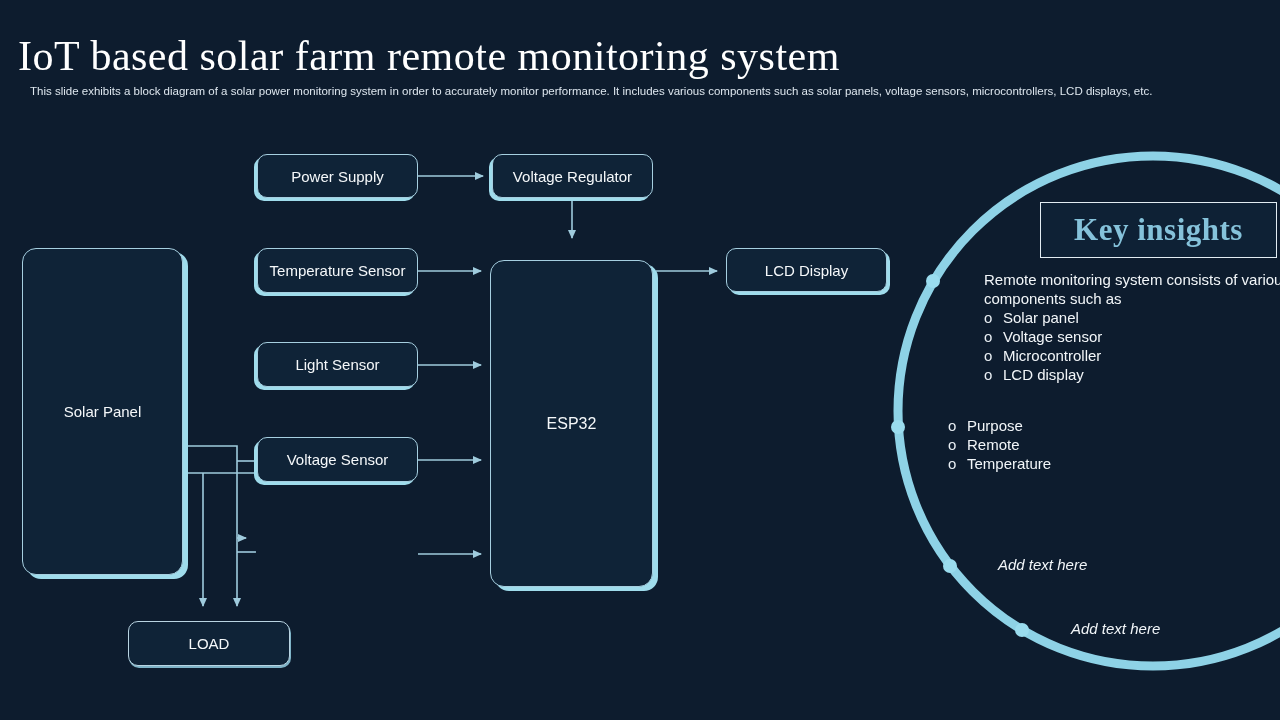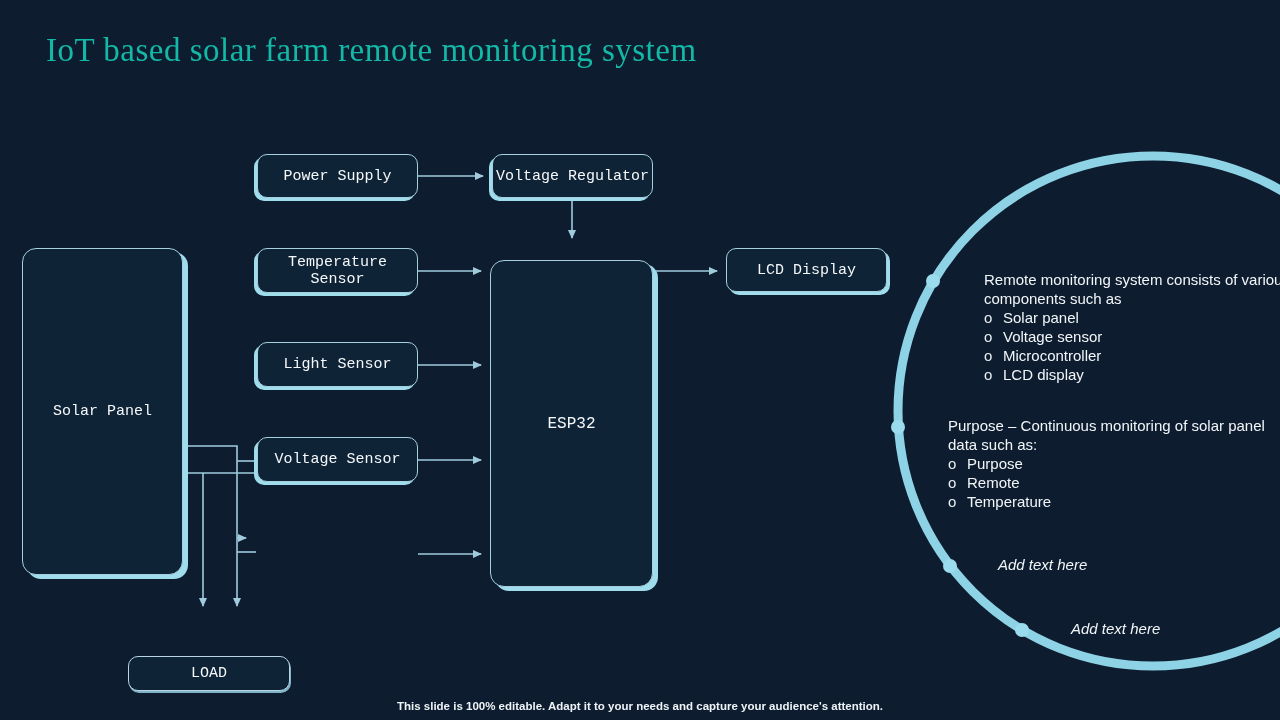--- a/index.html
+++ b/index.html
@@ -6,57 +6,57 @@
   html, body { background: #06101c; }
   .stage {
     position: relative;
     width: 1280px; height: 720px;
     background: #0d1c2e;
     overflow: hidden;
     font-family: "Liberation Sans", sans-serif;
     color: #f2f6f9;
   }
   .title {
-    position: absolute; left: 46px; top: 32px;
+    position: absolute; left: 18px; top: 32px;
     font-family: "Liberation Serif", serif;
-    font-size: 33px; font-weight: 400; color: #14b8a6;
+    font-size: 42px; font-weight: 400; color: #ffffff;
     letter-spacing: 0.5px; white-space: nowrap;
   }
   .subtitle {
     position: absolute; left: 30px; top: 85px;
     font-size: 11.5px; color: #dde6ee; white-space: nowrap;
   }
   .footer {
     position: absolute; left: 0; top: 700px; width: 100%;
     text-align: center; font-size: 11.5px; font-weight: 700; color: #eef3f7;
   }
   svg.layer { position: absolute; left: 0; top: 0; }
 
   .node {
     position: absolute;
     background: #0f2337;
     border: 1.5px solid #a6cfe0;
     border-radius: 10px;
     display: flex; align-items: center; justify-content: center;
-    font-size: 15px; color: #f5f8fa; text-align: center; font-family: Liberation Mono, monospace;
+    font-size: 15px; color: #f5f8fa; text-align: center;
   }
   .sh-bl { box-shadow: -3px 3px 0 0 #9fdcec; }
   .sh-br { box-shadow: 3px 3px 0 0 #9fdcec; }
   .sh-big { box-shadow: 5px 4px 0 0 #9fdcec; border-radius: 14px; }
 
   #n-power-supply      { left: 257px; top: 154px; width: 161px; height: 44px; }
   #n-voltage-regulator { left: 492px; top: 154px; width: 161px; height: 44px; }
   #n-temperature-sensor{ left: 257px; top: 248px; width: 161px; height: 45px; }
   #n-light-sensor      { left: 257px; top: 342px; width: 161px; height: 45px; }
   #n-voltage-sensor    { left: 257px; top: 437px; width: 161px; height: 45px; }
   #n-current-sensor    { left: 257px; top: 532px; width: 161px; height: 45px; }
   #n-solar-panel       { left: 22px;  top: 248px; width: 161px; height: 327px; font-size: 15px; }
   #n-esp32             { left: 490px; top: 260px; width: 163px; height: 327px; font-size: 16px; }
   #n-lcd-display       { left: 726px; top: 248px; width: 161px; height: 44px; }
-  #n-load              { left: 128px; top: 656px; width: 162px; height: 35px;
+  #n-load              { left: 128px; top: 621px; width: 162px; height: 45px;
                          border-color: #b9d4e2; box-shadow: 1px 2px 0 0 #7fb4c8; }
 
   .insights-heading {
     position: absolute; left: 1040px; top: 202px; width: 237px; height: 56px;
     border: 1.5px solid #e2ecf2; background: #0e2135;
     display: flex; align-items: center; justify-content: center;
     font-family: "Liberation Serif", serif; font-weight: 700;
     font-size: 31px; color: #85c2da; letter-spacing: 0.5px;
   }
   .tblock { position: absolute; font-size: 15px; line-height: 19px; color: #f2f6f9; }
@@ -68,20 +68,21 @@
   .placeholder { position: absolute; font-size: 15px; color: #f2f6f9; white-space: nowrap; font-style: italic; }
   #ph1 { left: 998px;  top: 556px; }
   #ph2 { left: 1071px; top: 620px; }
 </style>
 </head>
 <body>
 
 <div class="stage">
 
   <div class="title">IoT based solar farm remote monitoring system</div>
+  <div class="subtitle">This slide exhibits a block diagram of a solar power monitoring system in order to accurately monitor performance. It includes various components such as solar panels, voltage sensors, microcontrollers, LCD displays, etc.</div>
 
   <svg class="layer" width="1280" height="720" viewBox="0 0 1280 720">
     <defs>
       <marker id="ar" markerWidth="10" markerHeight="10" refX="8" refY="4" orient="auto" markerUnits="userSpaceOnUse">
         <path d="M0,0 L9,4 L0,8 z" fill="#9fcbdd"></path>
       </marker>
     </defs>
 
     <circle cx="1153" cy="411" r="255" fill="none" stroke="#8ed2e6" stroke-width="9"></circle>
     <g fill="#9adcee">
@@ -130,20 +131,23 @@
   <div class="node sh-big" id="n-esp32">
     <span>ESP32</span>
   </div>
   <div class="node sh-br" id="n-lcd-display">
     <span>LCD Display</span>
   </div>
   <div class="node" id="n-load">
     <span>LOAD</span>
   </div>
 
+  <div class="insights-heading">
+    <span>Key insights</span>
+  </div>
 
   <div class="tblock" id="block1">
     <div>Remote monitoring system consists of various components such as</div>
     <ul>
       <li>
         <span class="bullet-marker">o</span>
         <span>Solar panel</span>
       </li>
       <li>
         <span class="bullet-marker">o</span>
@@ -154,34 +158,32 @@
         <span>Microcontroller</span>
       </li>
       <li>
         <span class="bullet-marker">o</span>
         <span>LCD display</span>
       </li>
     </ul>
   </div>
 
   <div class="tblock" id="block2">
-    <div>Purpose – Continuous monitoring of solar panel data such as:</div>
     <ul>
       <li>
         <span class="bullet-marker">o</span>
         <span>Purpose</span>
       </li>
       <li>
         <span class="bullet-marker">o</span>
         <span>Remote</span>
       </li>
       <li>
         <span class="bullet-marker">o</span>
         <span>Temperature</span>
       </li>
     </ul>
   </div>
 
   <div class="placeholder" id="ph1">Add text here</div>
   <div class="placeholder" id="ph2">Add text here</div>
 
-  <div class="footer">This slide is 100% editable. Adapt it to your needs and capture your audience's attention.</div>
 </div>
 
 </body></html>

